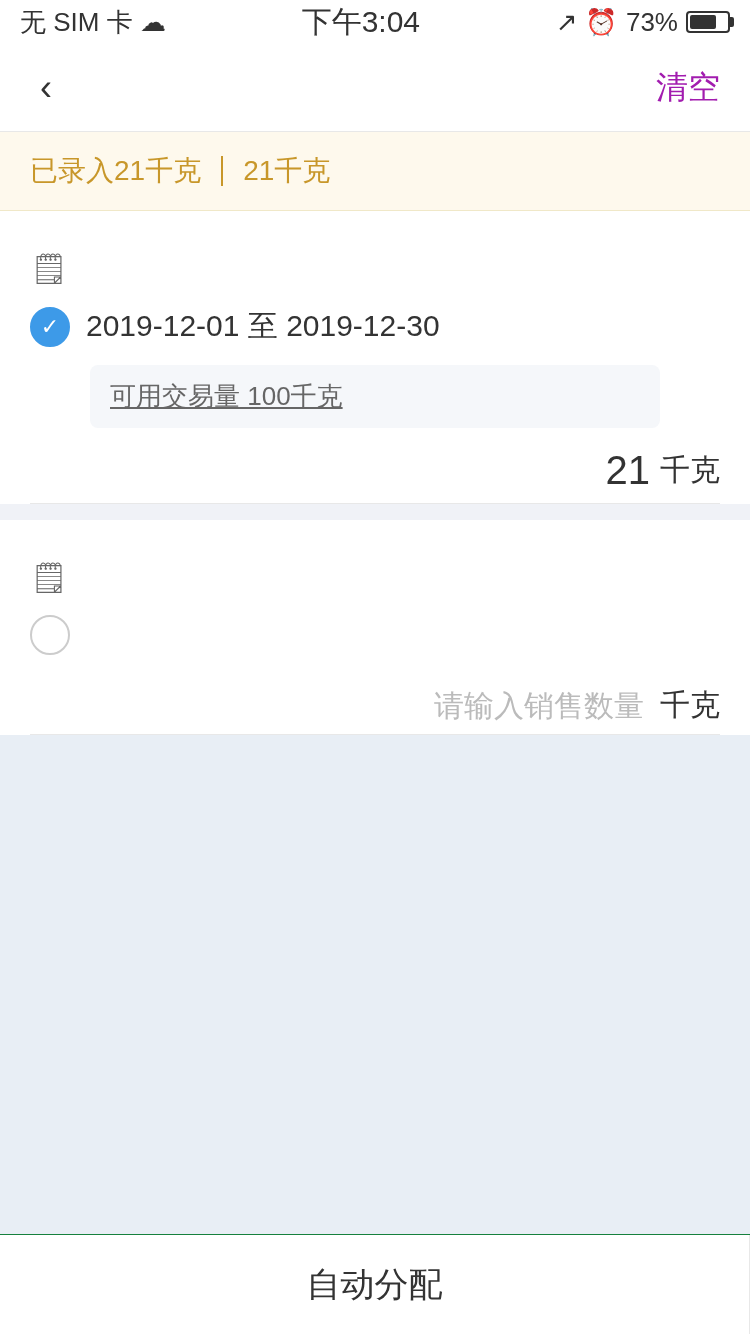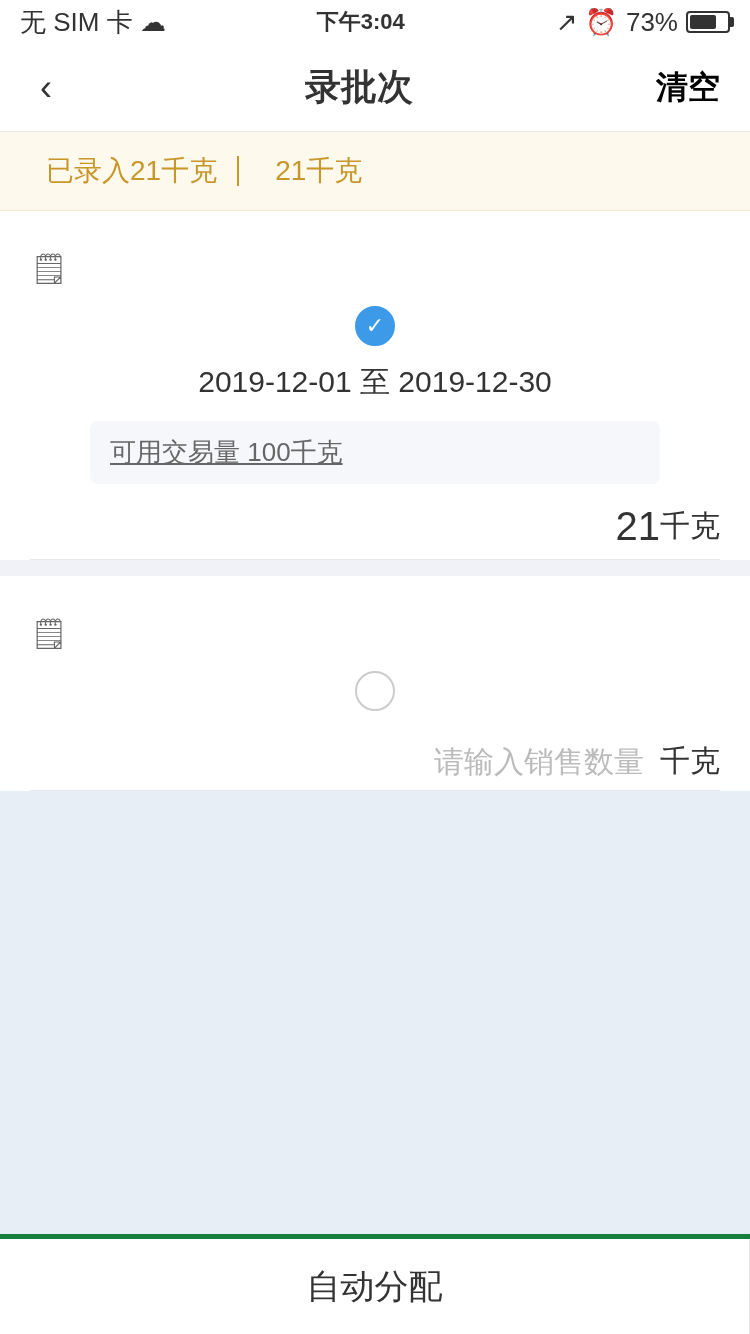--- a/index.html
+++ b/index.html
@@ -19,21 +19,21 @@
       height: 44px;
       background: #fff;
       display: flex;
       align-items: center;
       justify-content: space-between;
       padding: 4px 20px;
       font-size: 26px;
       color: #333;
     }
     .status-left { display: flex; align-items: center; gap: 10px; }
-    .status-center { font-weight: 700; font-size: 22px; }
+    .status-center { font-weight: 400; font-size: 30px; }
     .status-right { display: flex; align-items: center; gap: 8px; }
     .battery-bar {
       width: 44px; height: 22px;
       border: 2px solid #333;
       border-radius: 4px;
       position: relative;
       display: flex; align-items: center; padding: 2px;
     }
     .battery-bar::after {
       content: '';
@@ -67,39 +67,37 @@
       cursor: pointer;
       padding: 10px;
     }
     .nav-title {
       font-size: 36px;
       font-weight: 600;
       color: #333;
     }
     .nav-clear {
       font-size: 32px;
-      color: #000000;
+      color: #a21caf;
       cursor: pointer;
-      font-weight: bold;
     }
 
     
     .info-bar {
       width: 100%;
       background: #fef9ed;
       padding: 20px 30px;
       display: flex;
       align-items: center;
       gap: 20px;
       border-bottom: 1px solid #f0e8c8;
     }
     .info-item {
       font-size: 28px;
       color: #c8972a;
-      margin-left: 16px;
     }
     .info-divider {
       width: 2px;
       height: 30px;
       background: #c8972a;
     }
 
     
     .batch-item {
       background: #fff;
@@ -118,21 +116,20 @@
     .batch-id {
       font-size: 34px;
       font-weight: 500;
       color: #333;
     }
     .batch-row {
       display: flex;
       align-items: center;
       gap: 16px;
       padding: 10px 0;
-      flex-direction: column;
     }
     .batch-radio {
       width: 40px;
       height: 40px;
       border-radius: 50%;
       border: 2px solid #ccc;
       display: flex;
       align-items: center;
       justify-content: center;
       flex-shrink: 0;
@@ -157,20 +154,21 @@
       padding: 14px 20px;
       font-size: 26px;
       color: #666;
       text-decoration: underline;
     }
     .batch-qty-row {
       display: flex;
       align-items: center;
       justify-content: flex-end;
       padding: 20px 0 0 0;
+      gap: 10px;
     }
     .batch-qty-value {
       font-size: 40px;
       font-weight: 500;
       color: #333;
     }
     .batch-qty-unit {
       font-size: 30px;
       color: #333;
     }
@@ -222,21 +220,21 @@
       background: #e8eef5;
       min-height: 360px;
     }
 
     
     .bottom-bar {
       width: 100%;
       height: 100px;
       background: #be185d;
       display: flex;
-      border-top: 5px solid #15803d;
+      border-top: 1px solid #15803d;
     }
     .btn-auto {
       flex: 1;
       display: flex;
       align-items: center;
       justify-content: center;
       font-size: 34px;
       color: #333;
       cursor: pointer;
       background: #fff;
@@ -276,21 +274,20 @@
     <div class="battery-bar">
       <div class="battery-fill"></div>
     </div>
   </div>
 </div>
 
 <div class="page-content">
 
   <div class="nav-bar">
     <span class="nav-back">‹</span>
-    <span class="nav-title">录批次</span>
     <span class="nav-clear">清空</span>
   </div>
 
   <div class="info-bar">
     <span class="info-item">已录入21千克</span>
     <div class="info-divider"></div>
     <span class="info-item">21千克</span>
   </div>
 
   <div class="batch-item">

